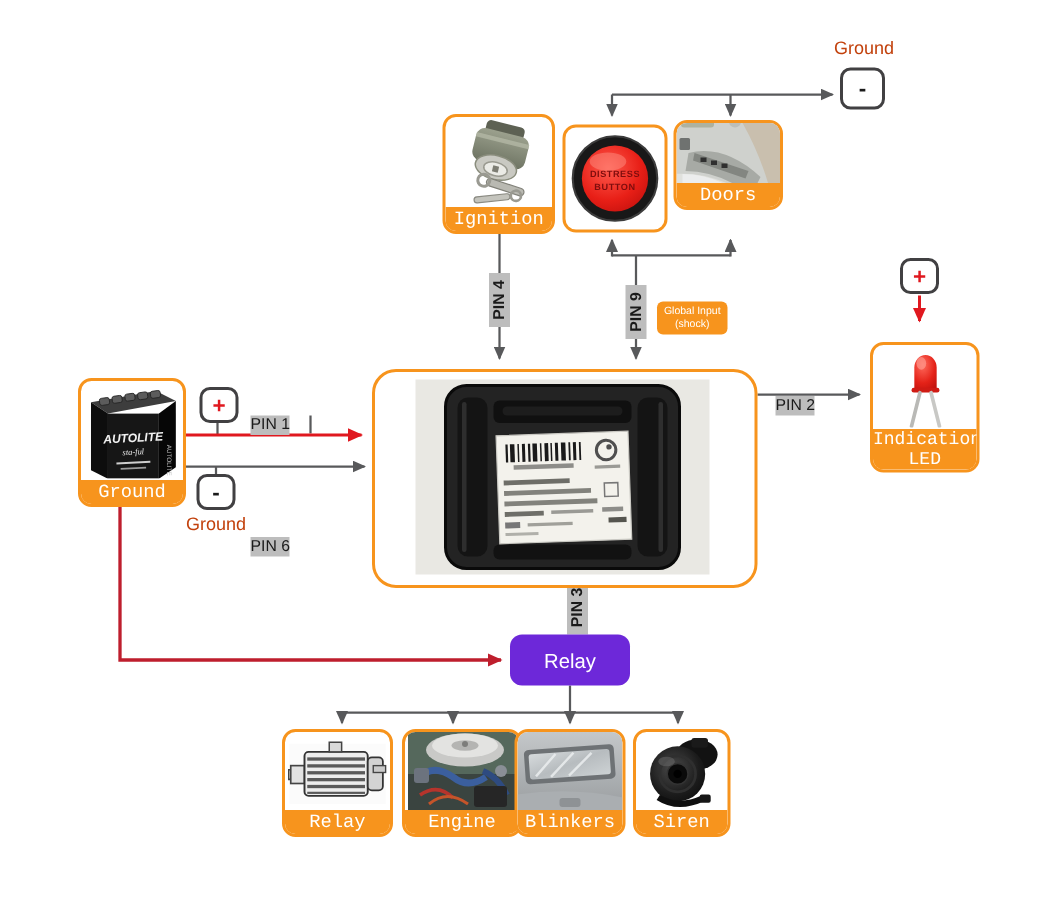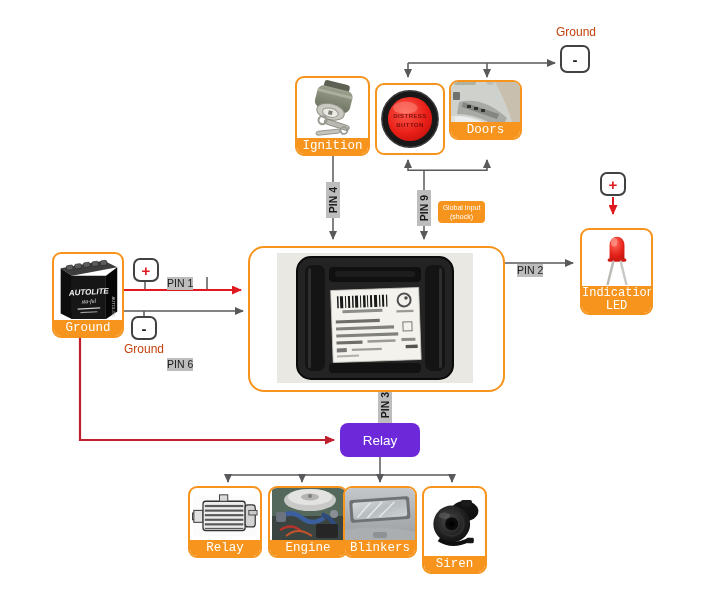--- a/index.html
+++ b/index.html
@@ -343,21 +343,21 @@
           <rect x="10" y="15" width="54" height="17" rx="2" fill="url(#lens)"></rect>
           <path d="M14 30 L28 16 M24 31 L40 16 M36 31 L52 17" stroke="#eef1f2" stroke-width="1.6" opacity="0.8"></path>
         </g>
         <path d="M0 44 Q37 38 74 46 L74 56 L0 56 Z" fill="#aaaeb1"></path>
         <rect x="30" y="46" width="14" height="6" rx="2" fill="#8e9295"></rect>
       </svg>
     </div>
     <div class="node-label">Blinkers</div>
   </div>
 
-  <div class="node" style="left:422px;top:486px;width:65px;height:88px;">
+  <div class="node" style="left:422px;top:486px;width:65px;height:72px;">
     <div class="img" style="bottom:16px;">
       <svg width="58" height="52" viewBox="0 0 62 56">
         <defs>
           <radialGradient id="bell" cx="0.42" cy="0.4" r="0.85">
             <stop offset="0" stop-color="#4a4a4a"></stop>
               <stop offset="0.55" stop-color="#1c1c1c"></stop>
               <stop offset="1" stop-color="#050505"></stop>
           </radialGradient>
         </defs>
         <ellipse cx="42" cy="15" rx="15" ry="11" fill="#121212"></ellipse>

